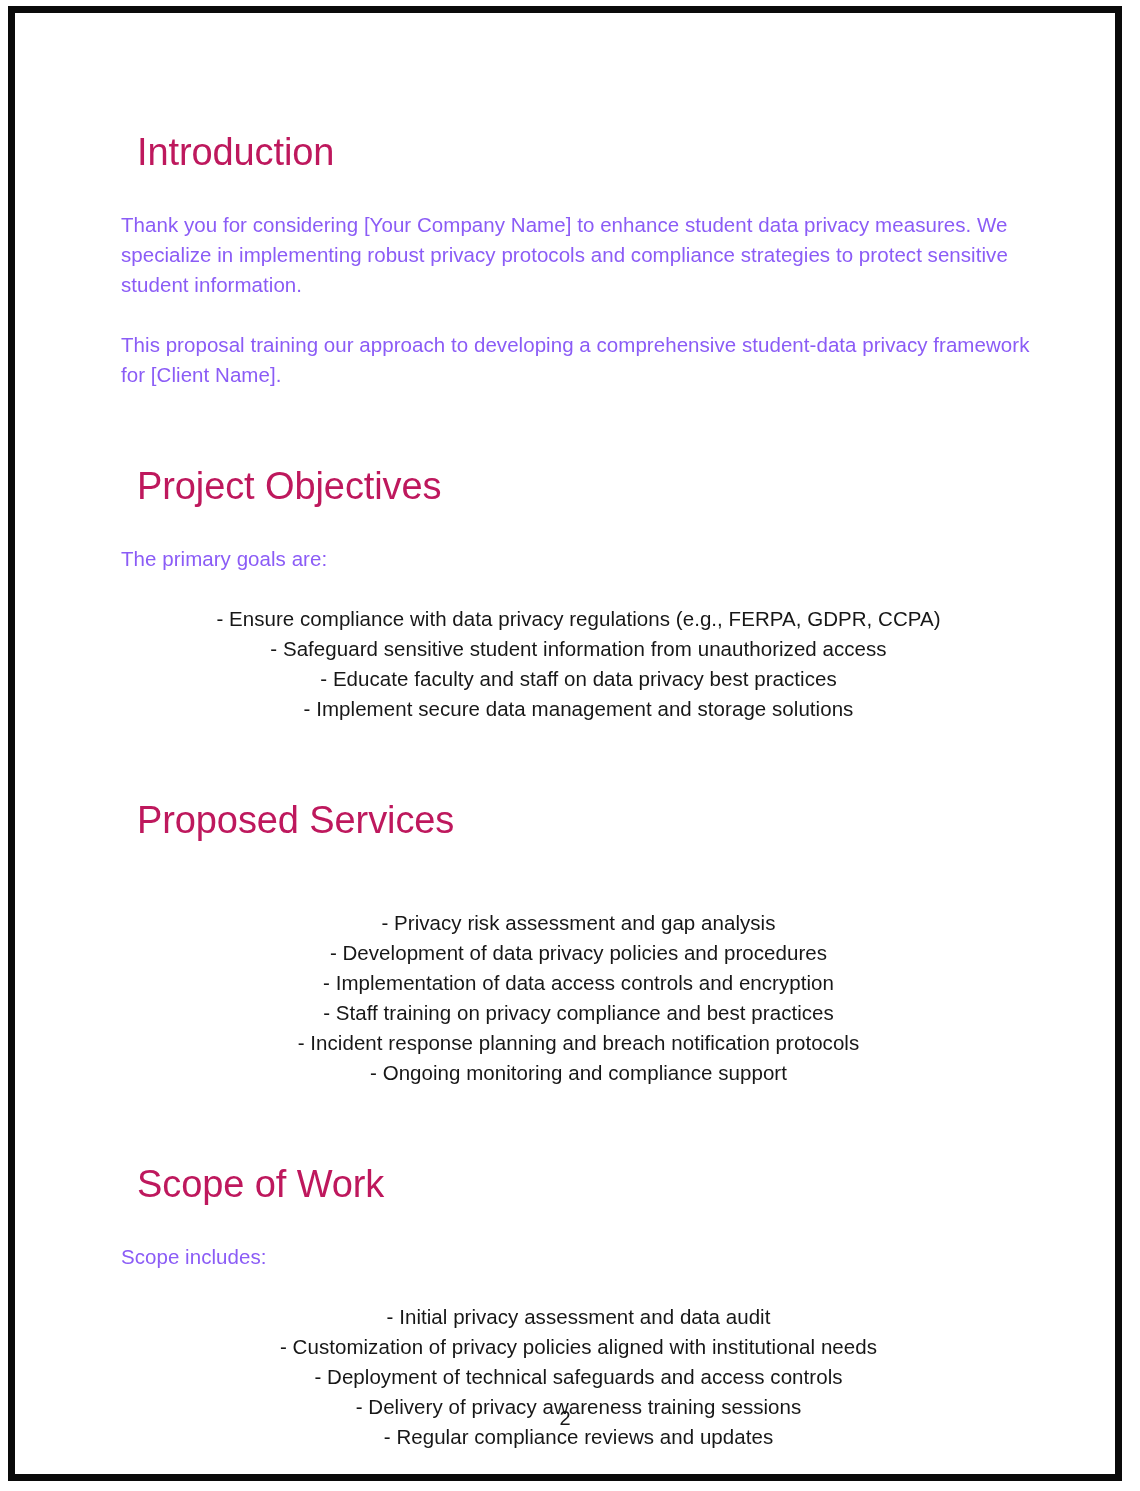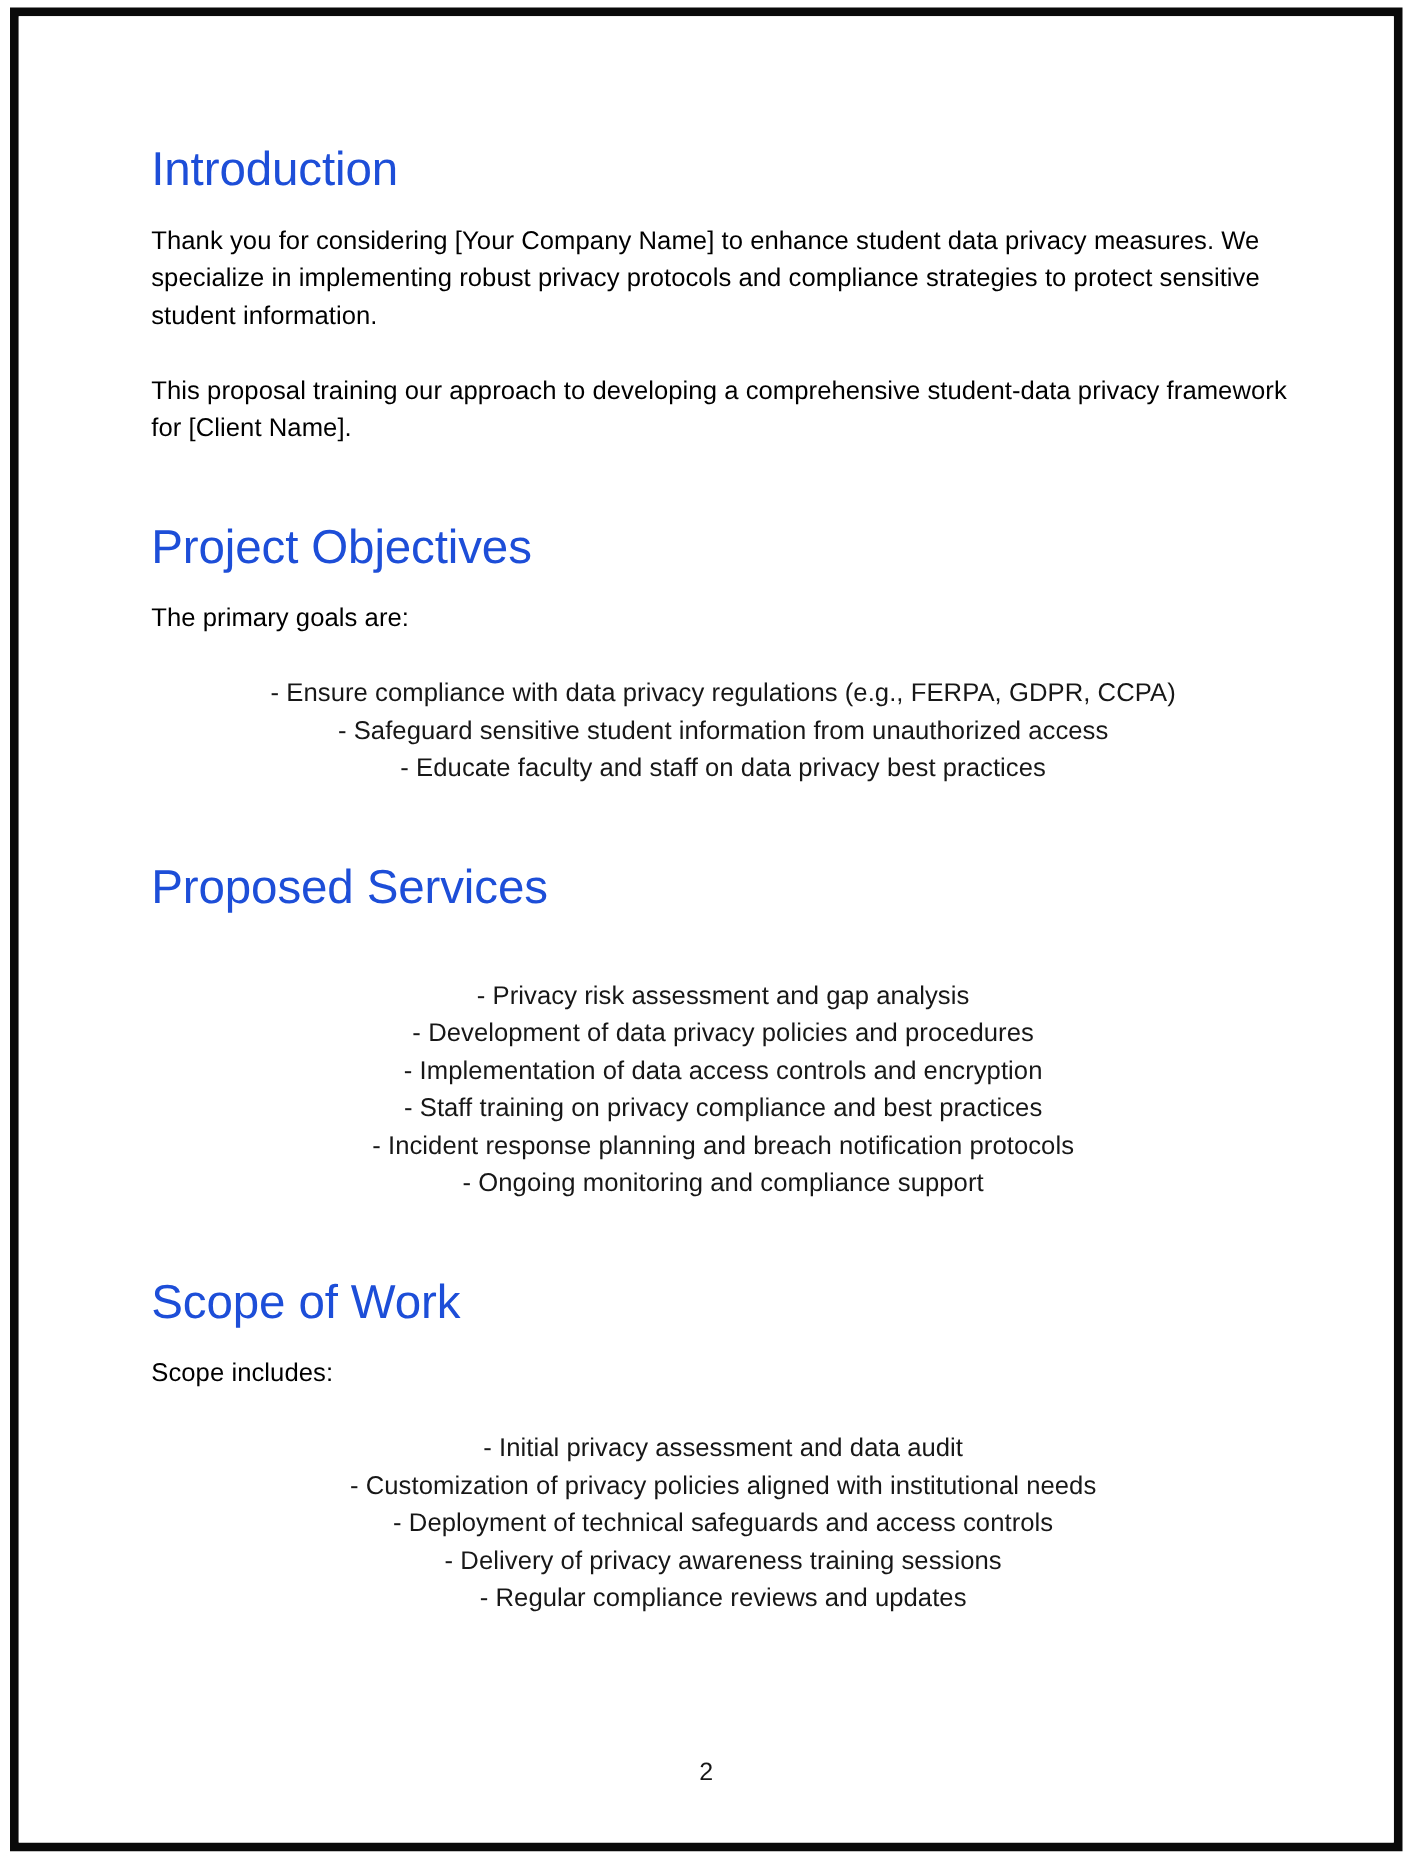--- a/index.html
+++ b/index.html
@@ -42,29 +42,29 @@
     left: 106px;      
     top: 104px;
     width: 915px;
   }
 
   h1.section-heading {
     font-family: "Liberation Sans", sans-serif;
     font-weight: 400;
     font-size: 38px;
     line-height: 1.05;
-    color: #1d4ed8;
-    margin: 0;
+    color: #be185d;
+    margin: 16px;
     letter-spacing: -0.1px;
   }
 
   .para {
     font-size: 20.5px;
     line-height: 30px;
-    color: #000000;
+    color: #8b5cf6;
     margin: 0;
     letter-spacing: 0.05px;
   }
 
   .list {
     margin: 0;
     padding: 0;
     list-style: none;
     text-align: center;
   }
@@ -112,20 +112,21 @@
       <div class="gap-list-to-heading"></div>
 
       <h1 class="section-heading">Project Objectives</h1>
       <div class="gap-heading-to-para"></div>
       <p class="para">The primary goals are:</p>
       <div class="gap-para-to-list"></div>
       <ul class="list">
         <li>- Ensure compliance with data privacy regulations (e.g., FERPA, GDPR, CCPA)</li>
         <li>- Safeguard sensitive student information from unauthorized access</li>
         <li>- Educate faculty and staff on data privacy best practices</li>
+        <li>- Implement secure data management and storage solutions</li>
       </ul>
 
       <div class="gap-list-to-heading"></div>
 
       <h1 class="section-heading">Proposed Services</h1>
       <div class="gap-heading-to-para"></div>
       <div class="gap-para-to-list"></div>
       <ul class="list">
         <li>- Privacy risk assessment and gap analysis</li>
         <li>- Development of data privacy policies and procedures</li>

